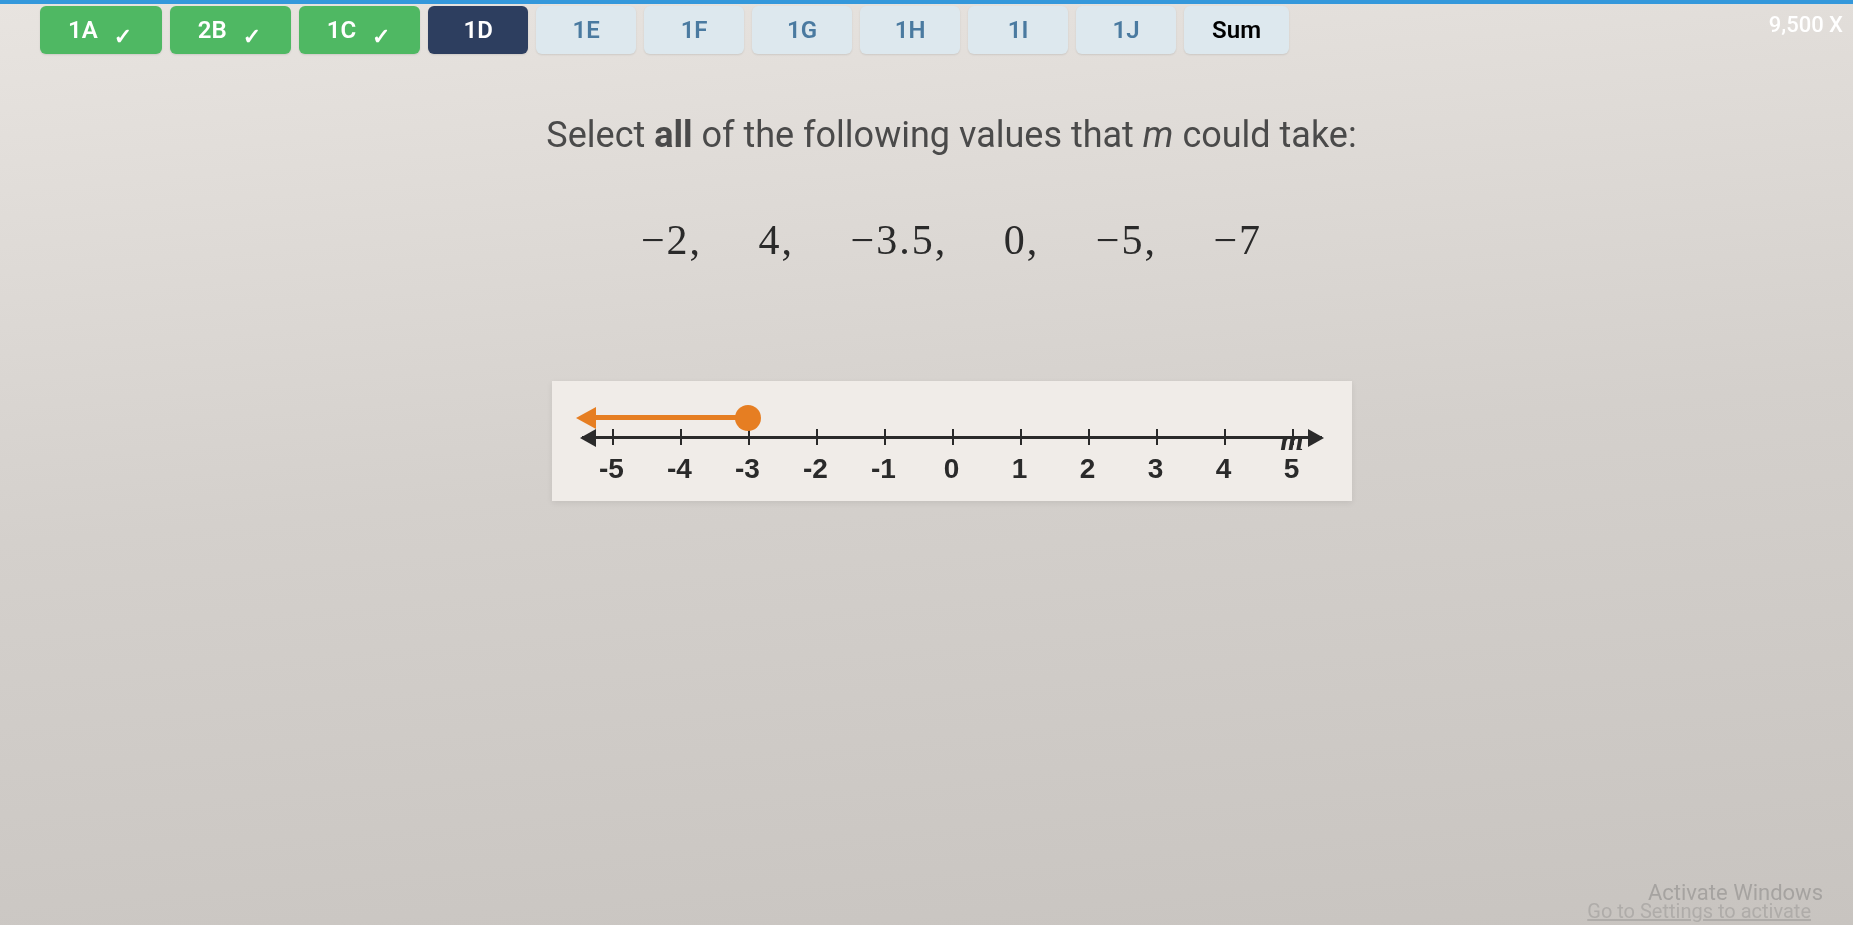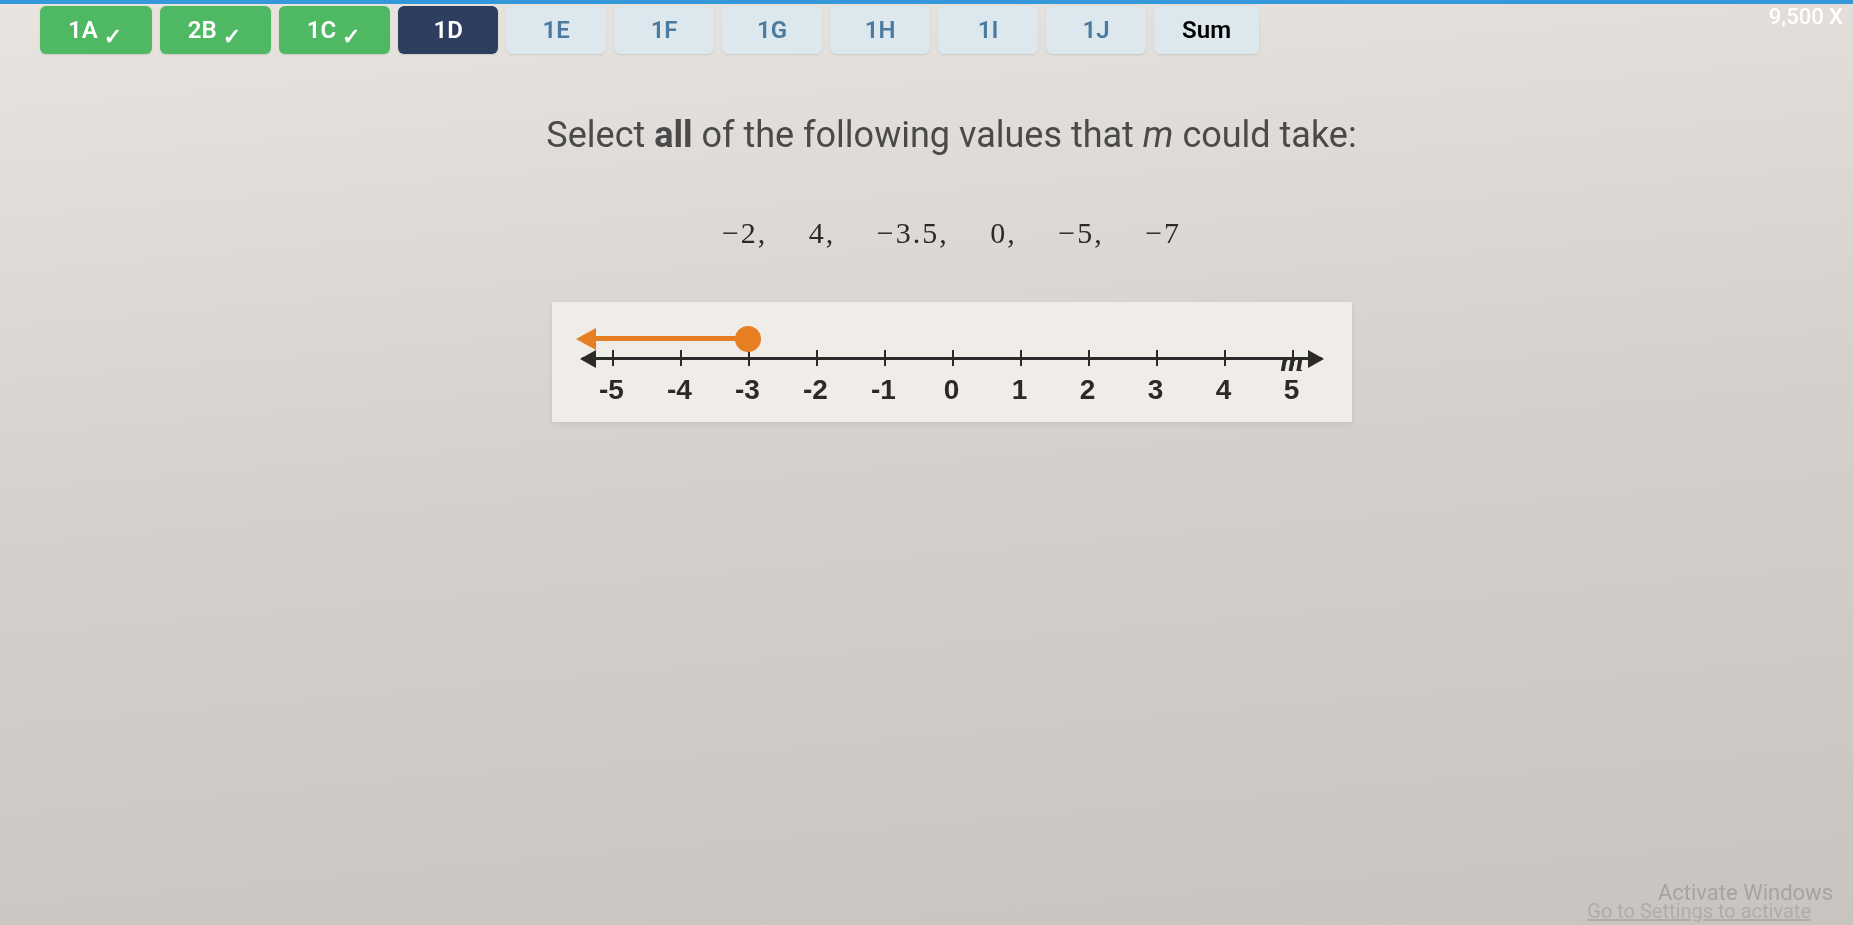--- a/index.html
+++ b/index.html
@@ -15,21 +15,21 @@
       overflow: hidden;
       position: relative;
     }
     .header-bar {
       background: #3498db;
       height: 4px;
       width: 100%;
     }
     .xp-display {
       position: absolute;
-      top: 4px;
+      top: 12px;
       right: 10px;
       color: #fff;
       font-size: 22px;
       font-weight: 500;
     }
     .tabs-row {
       display: flex;
       gap: 8px;
       padding: 0 40px;
       margin-top: 2px;
@@ -37,21 +37,21 @@
     .tab {
       padding: 10px 28px;
       border-radius: 6px;
       font-size: 24px;
       font-weight: 600;
       color: #4a7aa0;
       background: #dde8ee;
       cursor: pointer;
       display: flex;
       align-items: center;
-      gap: 6px;
+      gap: 16px;
       min-width: 100px;
       justify-content: center;
       box-shadow: 0 1px 2px rgba(0,0,0,0.1);
     }
     .tab.completed {
       background: #4fb863;
       color: #fff;
     }
     .tab.active {
       background: #2d3e5f;
@@ -91,25 +91,25 @@
       text-align: center;
       margin-bottom: 60px;
     }
     .instruction-text .bold {
       font-weight: 700;
     }
     .instruction-text .italic {
       font-style: italic;
     }
     .values-text {
-      font-size: 30px;
+      font-size: 42px;
       color: #2a2a2a;
       text-align: center;
       font-family: 'Times New Roman', serif;
-      margin-bottom: 52px;
+      margin-bottom: 117px;
       letter-spacing: 2px;
     }
     .number-line-container {
       position: relative;
       width: 800px;
       height: 120px;
       margin: 0 auto;
       background: #f0ece8;
       padding: 20px 30px;
       box-shadow: 0 2px 6px rgba(0,0,0,0.08);
@@ -193,21 +193,21 @@
       top: 4px;
       width: 26px;
       height: 26px;
       background: #e67e22;
       border-radius: 50%;
       transform: translateX(-50%);
     }
     .watermark {
       position: absolute;
       bottom: 20px;
-      right: 20px;
+      right: 30px;
       color: rgba(100,100,100,0.35);
       font-size: 22px;
     }
     .watermark-sub {
       position: absolute;
       bottom: 2px;
       right: 42px;
       color: rgba(100,100,100,0.25);
       font-size: 20px;
       text-decoration: underline;

